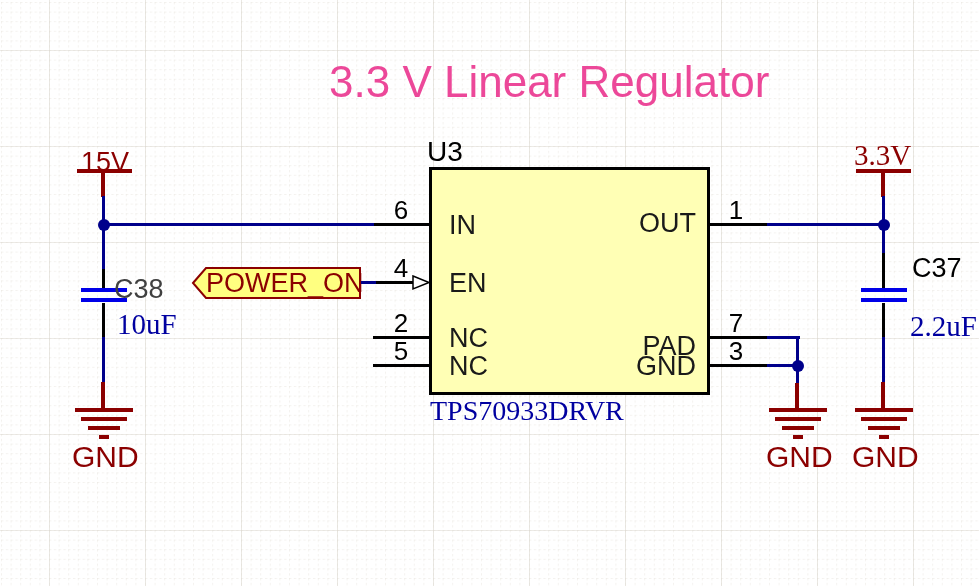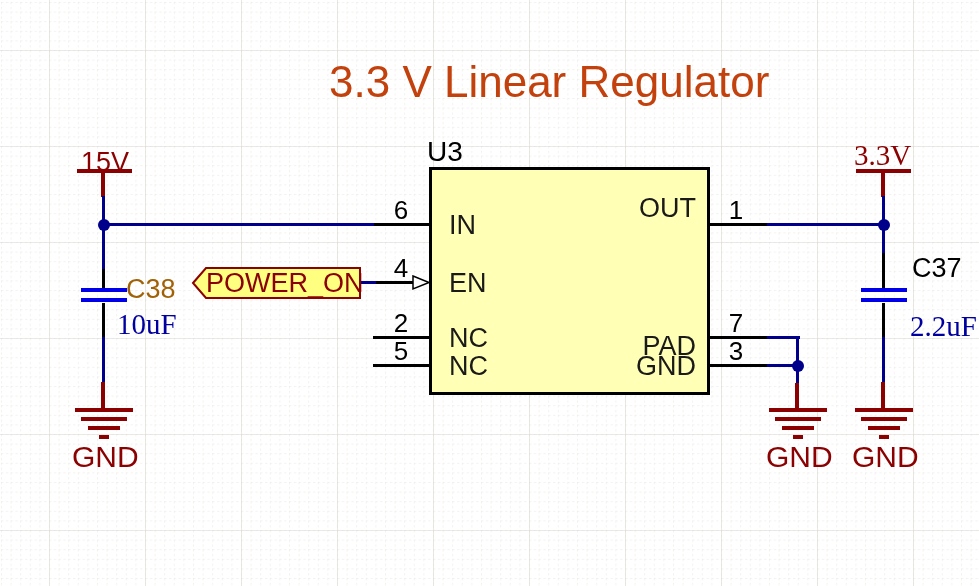--- a/index.html
+++ b/index.html
@@ -37,32 +37,33 @@
         <path d="M0 0 H9.6 M0 0 V9.6" fill="none" stroke="#E9E6E0" stroke-width="1" stroke-dasharray="2.4 2.4"></path>
       </pattern>
       <pattern id="major" x="49" y="50" width="96" height="96" patternUnits="userSpaceOnUse">
         <path d="M0 0 H96 M0 0 V96" fill="none" stroke="#DCD8D0" stroke-width="1.2"></path>
       </pattern>
     </defs>
     <rect width="979" height="586" fill="url(#minor)"></rect>
     <rect width="979" height="586" fill="url(#major)"></rect>
   </svg>
 
-  <div class="txt sans" style="left:329px;top:60px;font-size:44px;line-height:44px;color:#c2410c;">3.3 V Linear Regulator</div>
+  <div class="txt sans" style="left:329px;top:60px;font-size:44px;line-height:44px;color:#ec4899;">3.3 V Linear Regulator</div>
 
   <div class="txt sans" style="left:427px;top:139px;font-size:28px;line-height:26px;color:#000;">U3</div>
 
   <div class="ic-body"></div>
 
+  <div class="txt serif blue-text" style="left:430px;top:399px;font-size:28px;line-height:24px;">TPS70933DRVR</div>
 
   <div class="txt pin-name" style="left:449px;top:212px;">IN</div>
   <div class="txt pin-name" style="left:449px;top:270px;">EN</div>
   <div class="txt pin-name" style="left:449px;top:325px;">NC</div>
   <div class="txt pin-name" style="left:449px;top:353px;">NC</div>
-  <div class="txt pin-name" style="right:283px;top:195px;">OUT</div>
+  <div class="txt pin-name" style="right:283px;top:210px;">OUT</div>
   <div class="txt pin-name" style="right:283px;top:333px;text-align:center;">PAD</div>
   <div class="txt pin-name" style="right:283px;top:353px;">GND</div>
 
   <div class="txt pin-num" style="left:387px;top:198px;">6</div>
   <div class="txt pin-num" style="left:387px;top:256px;">4</div>
   <div class="txt pin-num" style="left:387px;top:311px;">2</div>
   <div class="txt pin-num" style="left:387px;top:339px;">5</div>
   <div class="txt pin-num" style="left:722px;top:198px;">1</div>
   <div class="txt pin-num" style="left:722px;top:311px;">7</div>
   <div class="txt pin-num" style="left:722px;top:339px;">3</div>
@@ -84,21 +85,21 @@
   <div class="mbar" style="left:101px;top:172px;width:4px;height:25px;"></div>
 
   <div class="wire" style="left:102px;top:196px;width:3px;height:74px;"></div>
   <div class="wire" style="left:104px;top:223px;width:270px;height:3px;"></div>
   <div class="dot" style="left:98px;top:219px;"></div>
 
   <div class="pin" style="left:102px;top:269px;width:3px;height:21px;"></div>
   <div class="plate" style="left:81px;top:288px;width:46px;height:4px;"></div>
   <div class="plate" style="left:81px;top:298px;width:46px;height:4px;"></div>
   <div class="pin" style="left:102px;top:303px;width:3px;height:35px;"></div>
-  <div class="txt sans" style="left:126px;top:277px;font-size:27px;line-height:25px;color:#a16207;">C38</div>
+  <div class="txt sans" style="left:114px;top:277px;font-size:27px;line-height:25px;color:#404040;">C38</div>
   <div class="txt serif blue-text" style="left:117px;top:312px;font-size:29px;line-height:25px;">10uF</div>
 
   <div class="wire" style="left:102px;top:337px;width:3px;height:46px;"></div>
 
   <div class="mbar" style="left:101px;top:382px;width:4px;height:27px;"></div>
   <div class="mbar" style="left:75px;top:408px;width:58px;height:4px;"></div>
   <div class="mbar" style="left:81px;top:417px;width:46px;height:4px;"></div>
   <div class="mbar" style="left:88px;top:426px;width:32px;height:4px;"></div>
   <div class="mbar" style="left:99px;top:435px;width:10px;height:4px;"></div>
   <div class="txt sans maroon-text gnd-label" style="left:72px;top:444px;">GND</div>

